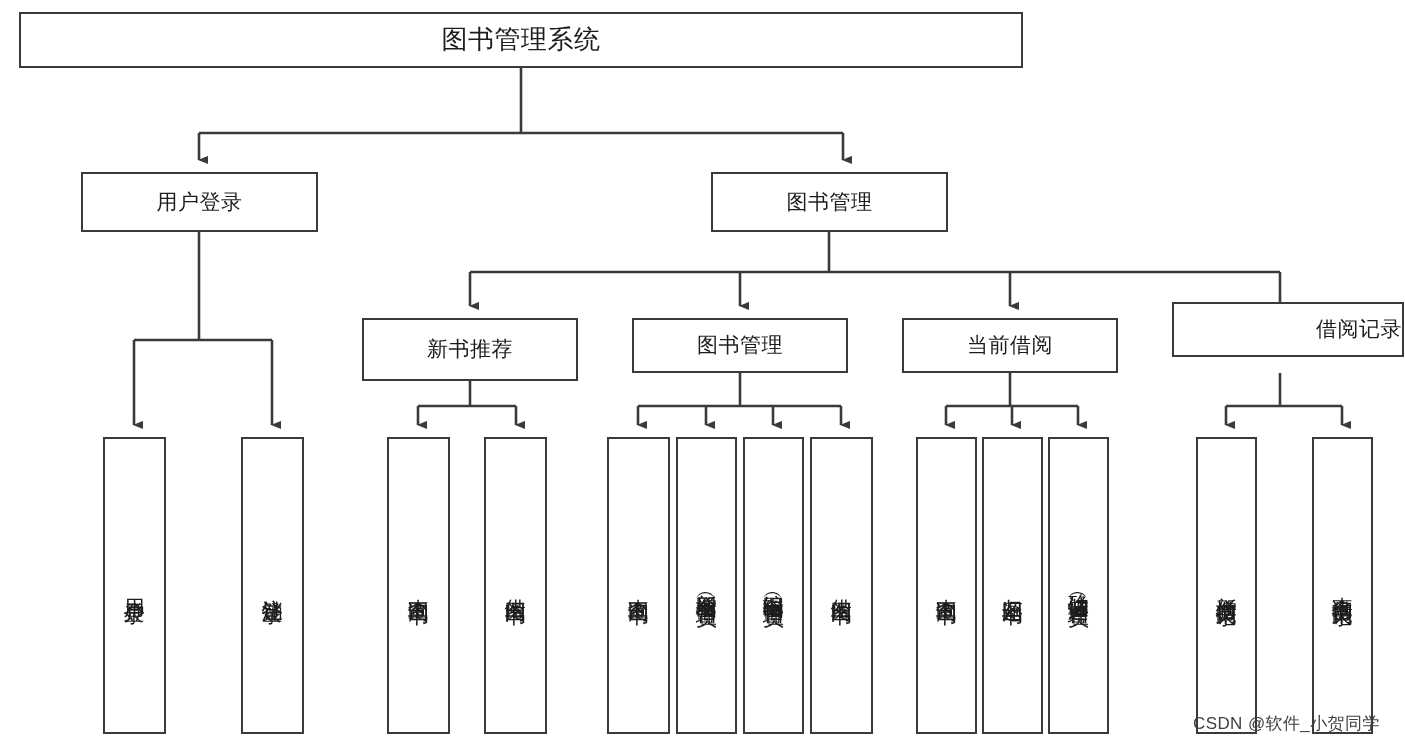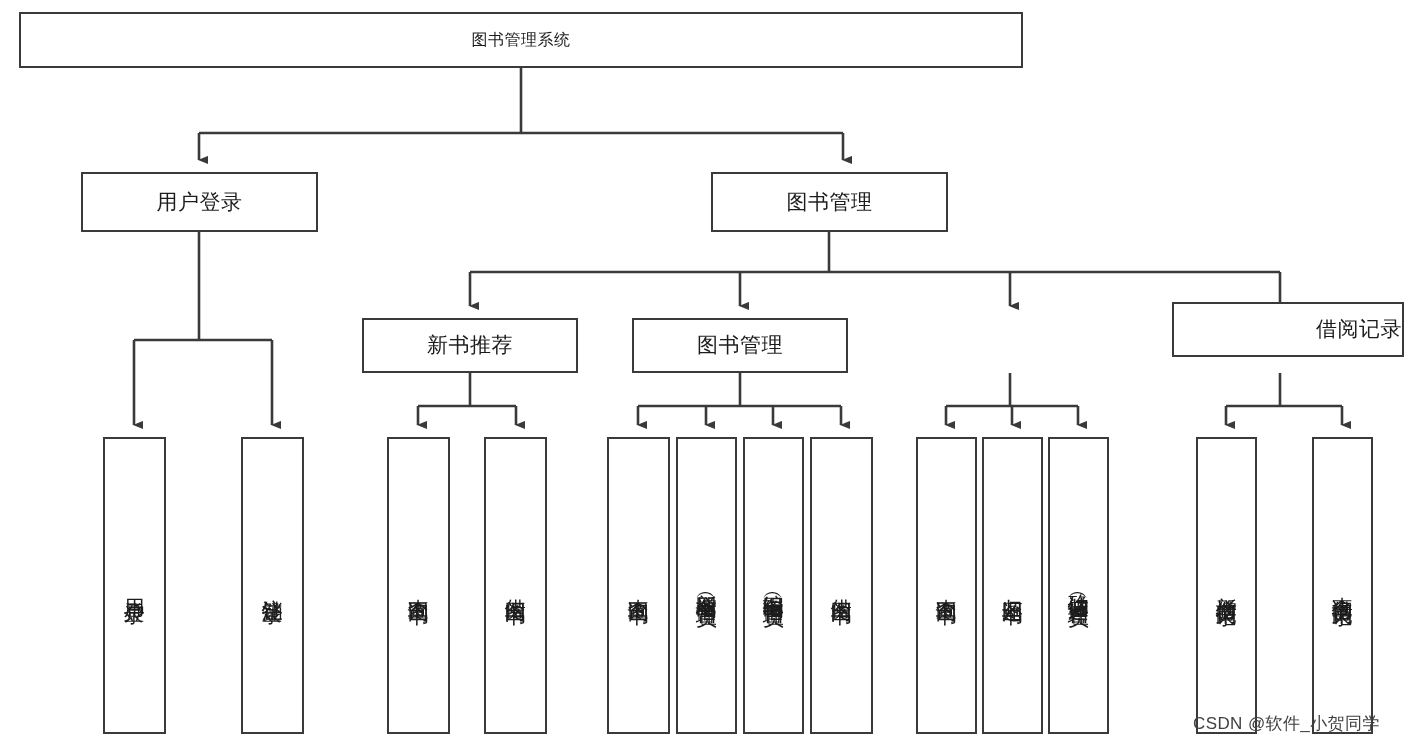--- a/index.html
+++ b/index.html
@@ -42,21 +42,21 @@
     color: #1c1c1c;
     text-align: center;
     line-height: 1.06;
     letter-spacing: 0.5px;
     white-space: nowrap;
   }
   .node.horiz .node-label {
     font-size: 21px;
   }
   .node.root .node-label {
-    font-size: 16px;
+    font-size: 26px;
   }
   .node.vert {
     align-items: center;
     justify-content: center;
   }
   .node.vert .node-label {
     writing-mode: vertical-rl;
     text-orientation: upright;
     font-size: 21px;
     line-height: 1.12;
@@ -147,26 +147,29 @@
     <span class="node-label">图书管理系统</span>
   </div>
 
   <div class="node horiz" id="node-l2-0" style="left: 81px; top: 172px; width: 237px; height: 60px;">
     <span class="node-label">用户登录</span>
   </div>
   <div class="node horiz" id="node-l2-1" style="left: 711px; top: 172px; width: 237px; height: 60px;">
     <span class="node-label">图书管理</span>
   </div>
 
-  <div class="node horiz" id="node-l3-0" style="left: 362px; top: 318px; width: 216px; height: 55px;">
+  <div class="node horiz" id="node-l3-0" style="left: 362px; top: 318px; width: 216px; height: 63px;">
     <span class="node-label">新书推荐</span>
   </div>
   <div class="node horiz" id="node-l3-1" style="left: 632px; top: 318px; width: 216px; height: 55px;">
     <span class="node-label">图书管理</span>
   </div>
+  <div class="node horiz" id="node-l3-2" style="left: 902px; top: 318px; width: 216px; height: 55px;">
+    <span class="node-label">当前借阅</span>
+  </div>
   <div class="node horiz" id="node-l3-3" style="left: 1172px; top: 302px; width: 232px; height: 55px; justify-content: flex-end;">
     <span class="node-label">借阅记录</span>
   </div>
 
   <div class="node vert" id="node-leaf-0" style="left: 103px; top: 437px; width: 63px; height: 297px;">
     <span class="node-label">用户登录</span>
   </div>
   <div class="node vert" id="node-leaf-1" style="left: 241px; top: 437px; width: 63px; height: 297px;">
     <span class="node-label">注销登录</span>
   </div>

